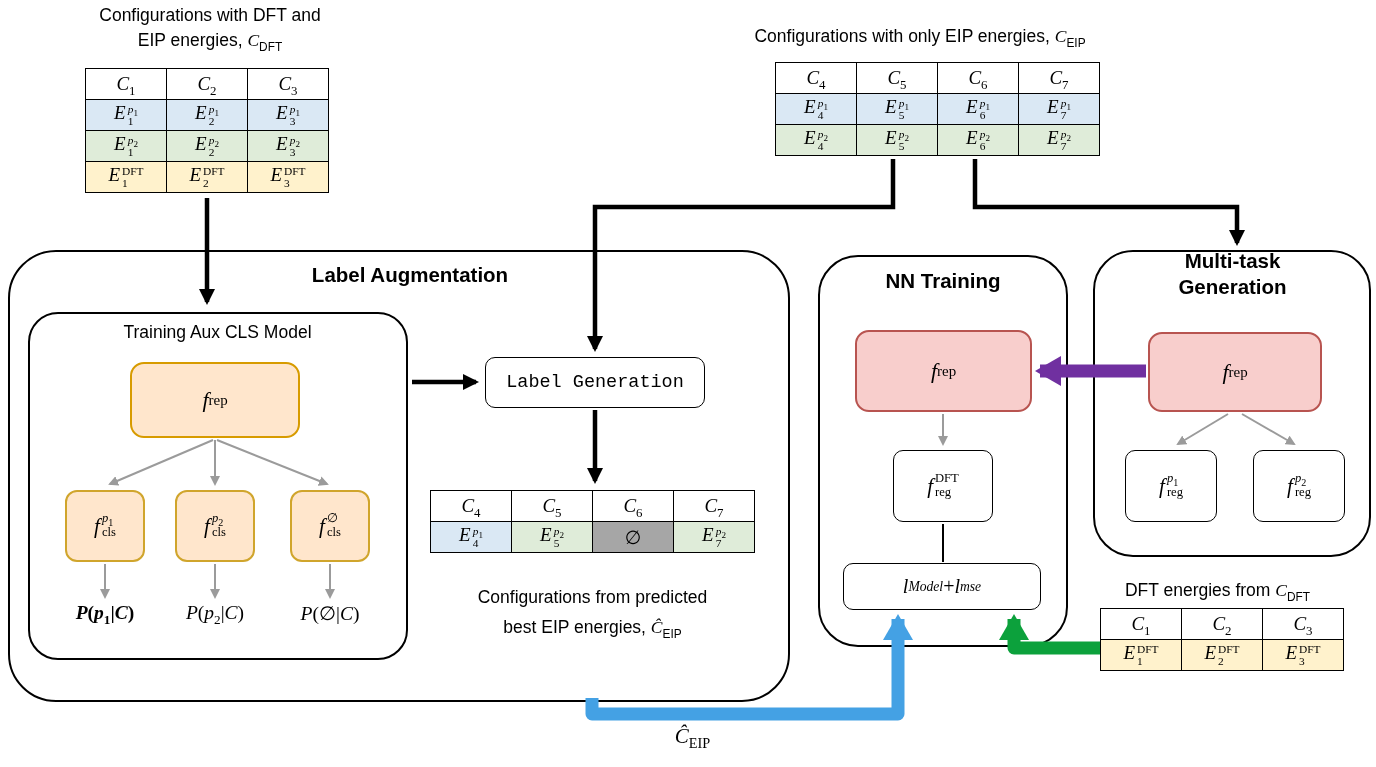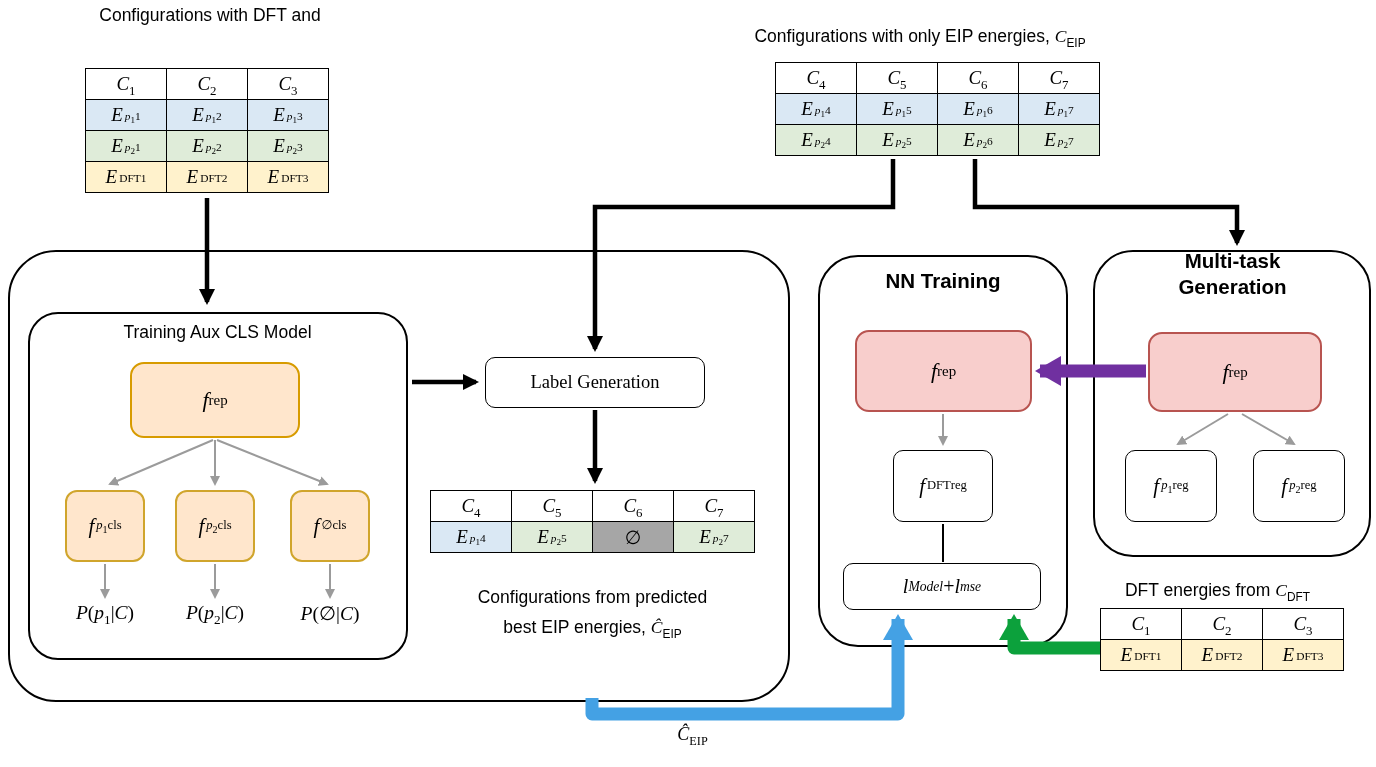--- a/index.html
+++ b/index.html
@@ -9,21 +9,21 @@
   .caption { position:absolute; text-align:center; font-size:17.5px; line-height:25px; }
   .section-title { position:absolute; text-align:center; font-weight:bold; font-size:20.5px; line-height:26px; }
 
   .round-box { position:absolute; background:#fff; border:2.2px solid #000; }
   .node { position:absolute; display:flex; align-items:center; justify-content:center;
           font-size:22px; font-family:"Liberation Serif", serif; }
   .cal  { font-family:"Liberation Serif", serif; font-style:italic; }
 
   sub, sup { font-size:0.68em; line-height:0; }
 
-  .stack { display:inline-flex; flex-direction:row; align-items:flex-start;
+  .stack { display:inline-flex; flex-direction:column; align-items:flex-start;
            font-size:0.60em; line-height:1.1; vertical-align:middle; margin-left:2px; }
   .stack sub { font-size:0.8em; }
 
   table.grid { position:absolute; border-collapse:collapse;padding-left:24px; }
   table.grid td { border:1.5px solid #000; width:81px; height:31px; text-align:center;
                   font-size:19px; font-family:"Liberation Serif", serif; padding:0 3px; }
   .c-blue  { background:#dae8f4; }
   .c-green { background:#dfecd9; }
   .c-yellow{ background:#fff2cc; }
   .c-gray  { background:#a6a6a6; }
@@ -42,20 +42,21 @@
 
 <div id="canvas">
 
   <div class="round-box" style="left:8px; top:250px; width:782px; height:452px; border-radius:48px;"></div>
   <div class="round-box" style="left:28px; top:312px; width:380px; height:348px; border-radius:30px; border-width:2px;"></div>
   <div class="round-box" style="left:818px; top:255px; width:250px; height:392px; border-radius:40px;"></div>
   <div class="round-box" style="left:1093px; top:250px; width:278px; height:307px; border-radius:40px;"></div>
 
   <div class="caption" style="left:55px; top:3px; width:310px;">
     <div>Configurations with DFT and</div>
+    <div>EIP energies, <span class="cal">C</span><sub>DFT</sub></div>
   </div>
   <div class="caption" style="left:655px; top:24px; width:530px;">Configurations with only EIP energies, <span class="cal">C</span><sub>EIP</sub></div>
 
   <table class="grid" style="left:85px; top:68px;">
     <tbody>
         <tr>
       <td><i>C</i><sub>1</sub></td>
       <td><i>C</i><sub>2</sub></td>
       <td><i>C</i><sub>3</sub></td>
     </tr>
@@ -144,20 +145,21 @@
               <span>6</span>
             </span></td>
       <td class="c-green"><i>E</i><span class="stack">
               <span><i>p</i><sub>2</sub></span>
               <span>7</span>
             </span></td>
     </tr>
   </tbody>
     </table>
 
+  <div class="section-title" style="left:250px; top:262px; width:320px;">Label Augmentation</div>
   <div class="caption" style="left:45px; top:320px; width:345px; font-size:17.5px;">Training Aux CLS Model</div>
   <div class="section-title" style="left:845px; top:268px; width:196px;">NN Training</div>
   <div class="section-title" style="left:1110px; top:248px; width:245px;">
     <div>Multi-task</div>
     <div>Generation</div>
   </div>
 
   <div class="node orange-node" style="left:130px; top:362px; width:170px; height:76px;">
       <i>f</i>
       <sub>rep</sub>
@@ -178,25 +180,25 @@
       </span>
     </div>
   <div class="node gold-node" style="left:290px; top:490px; width:80px; height:72px; font-size:21px;">
       <i>f</i>
       <span class="stack">
         <span>∅</span>
         <span>cls</span>
       </span>
     </div>
 
-  <div class="p-label" style="left:45px; top:602px; width:120px;"><i>P</i>(<i>p</i><sub>1</sub>|<i>C</i>)</div>
+  <div class="p-label" style="left:45px; top:602px; width:120px;font-weight:bold;"><i>P</i>(<i>p</i><sub>1</sub>|<i>C</i>)</div>
   <div class="p-label" style="left:155px; top:602px; width:120px;"><i>P</i>(<i>p</i><sub>2</sub>|<i>C</i>)</div>
   <div class="p-label" style="left:270px; top:602px; width:120px;"><i>P</i>(∅|<i>C</i>)</div>
 
-  <div class="node white-node" style="left:485px; top:357px; width:220px; height:51px; font-size:18.5px; font-family:Liberation Serif, serif;">Label Generation</div>
+  <div class="node white-node" style="left:485px; top:357px; width:220px; height:51px; font-size:18.5px; font-family:Liberation Mono, monospace;">Label Generation</div>
 
   <table class="grid" style="left:430px; top:490px;">
     <tbody>
         <tr>
       <td><i>C</i><sub>4</sub></td>
       <td><i>C</i><sub>5</sub></td>
       <td><i>C</i><sub>6</sub></td>
       <td><i>C</i><sub>7</sub></td>
     </tr>
     <tr>
@@ -273,21 +275,21 @@
               <span>2</span>
             </span></td>
       <td class="c-yellow"><i>E</i><span class="stack">
               <span>DFT</span>
               <span>3</span>
             </span></td>
     </tr>
   </tbody>
     </table>
 
-  <div class="p-label" style="left:645px; top:724px; width:95px; font-size:18px;"><span class="cal">Ĉ</span><sub>EIP</sub></div>
+  <div class="p-label" style="left:645px; top:724px; width:95px; font-size:21px;"><span class="cal">Ĉ</span><sub>EIP</sub></div>
 
   <svg id="arrows" width="1376" height="767" viewBox="0 0 1376 767">
     <defs>
       <marker id="mb" markerUnits="userSpaceOnUse" markerWidth="16" markerHeight="16" refX="13" refY="8" orient="auto">
         <path d="M0,0 L16,8 L0,16 Z" fill="#000000"></path>
       </marker>
       <marker id="mg" markerUnits="userSpaceOnUse" markerWidth="10" markerHeight="10" refX="8" refY="5" orient="auto">
         <path d="M0,0 L10,5 L0,10 Z" fill="#9b9b9b"></path>
       </marker>
       <marker id="mpurple" markerUnits="userSpaceOnUse" markerWidth="26" markerHeight="30" refX="21" refY="15" orient="auto">

